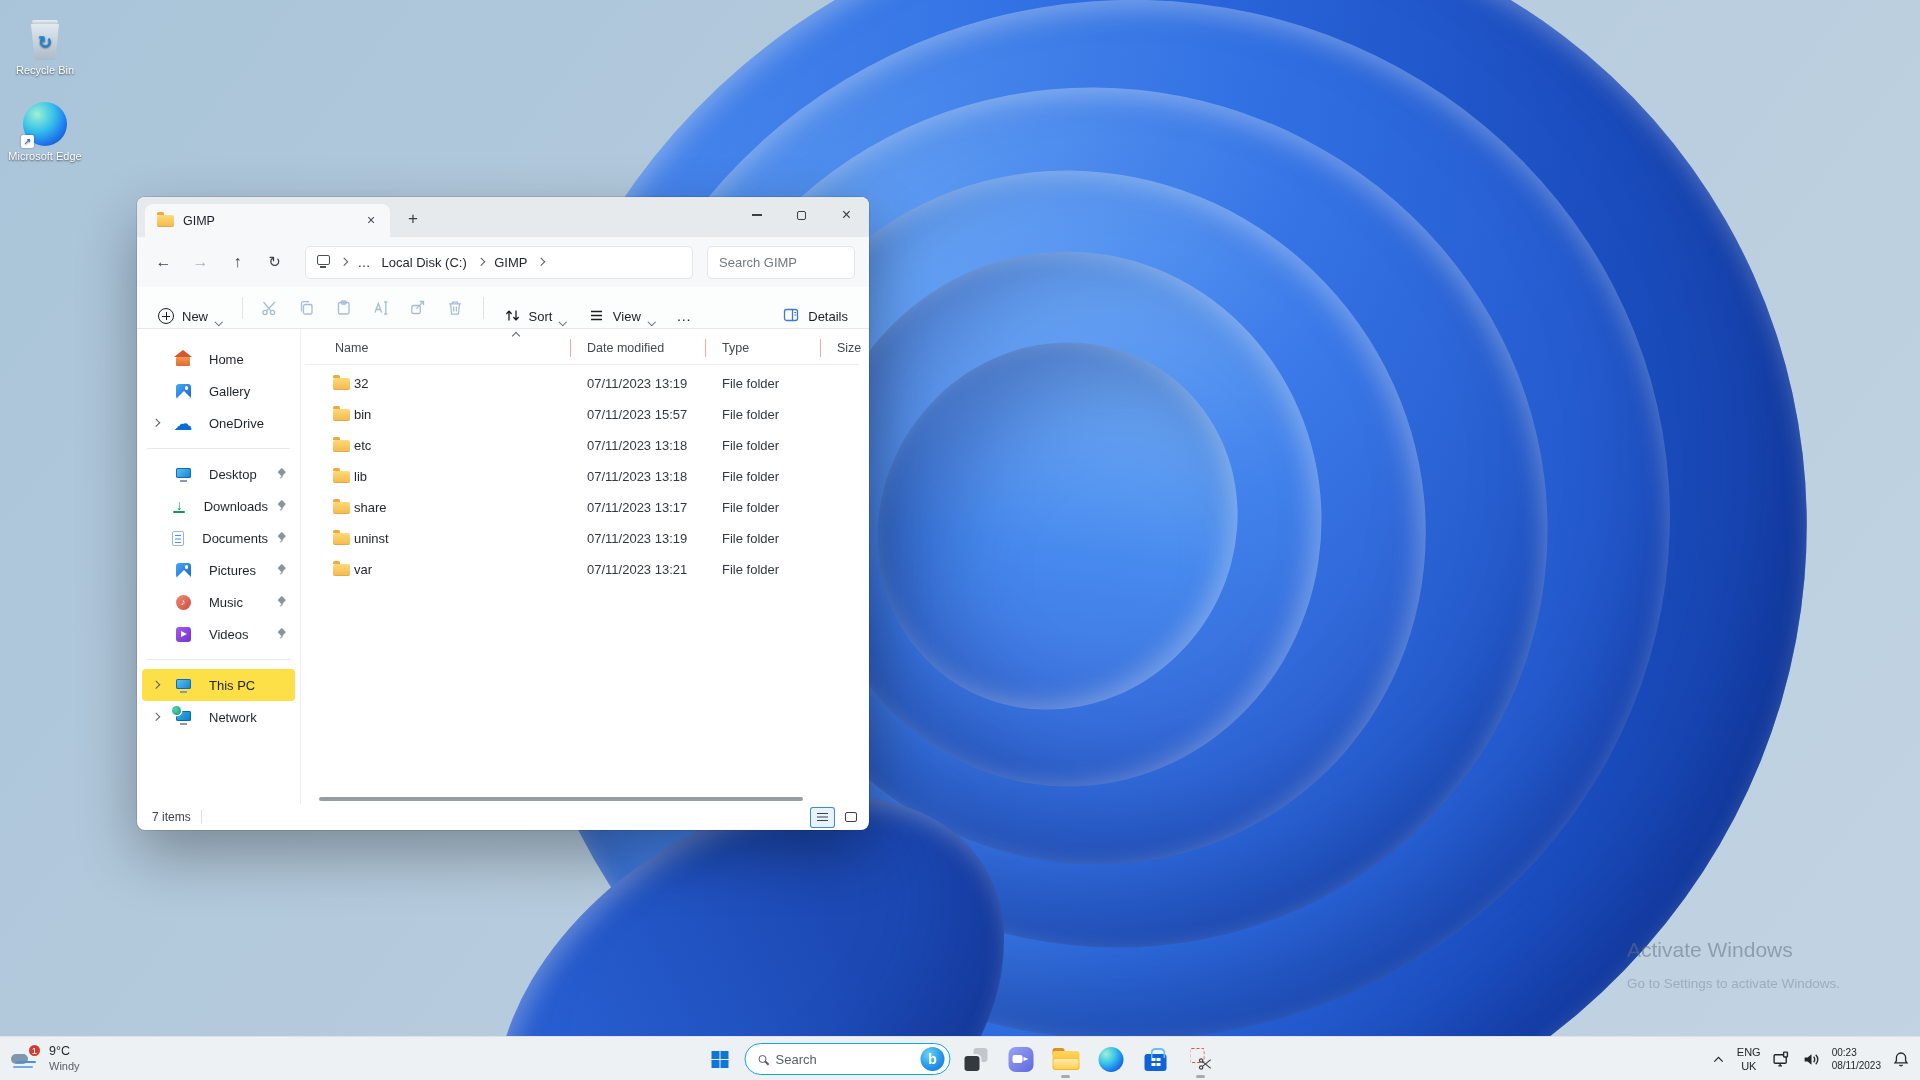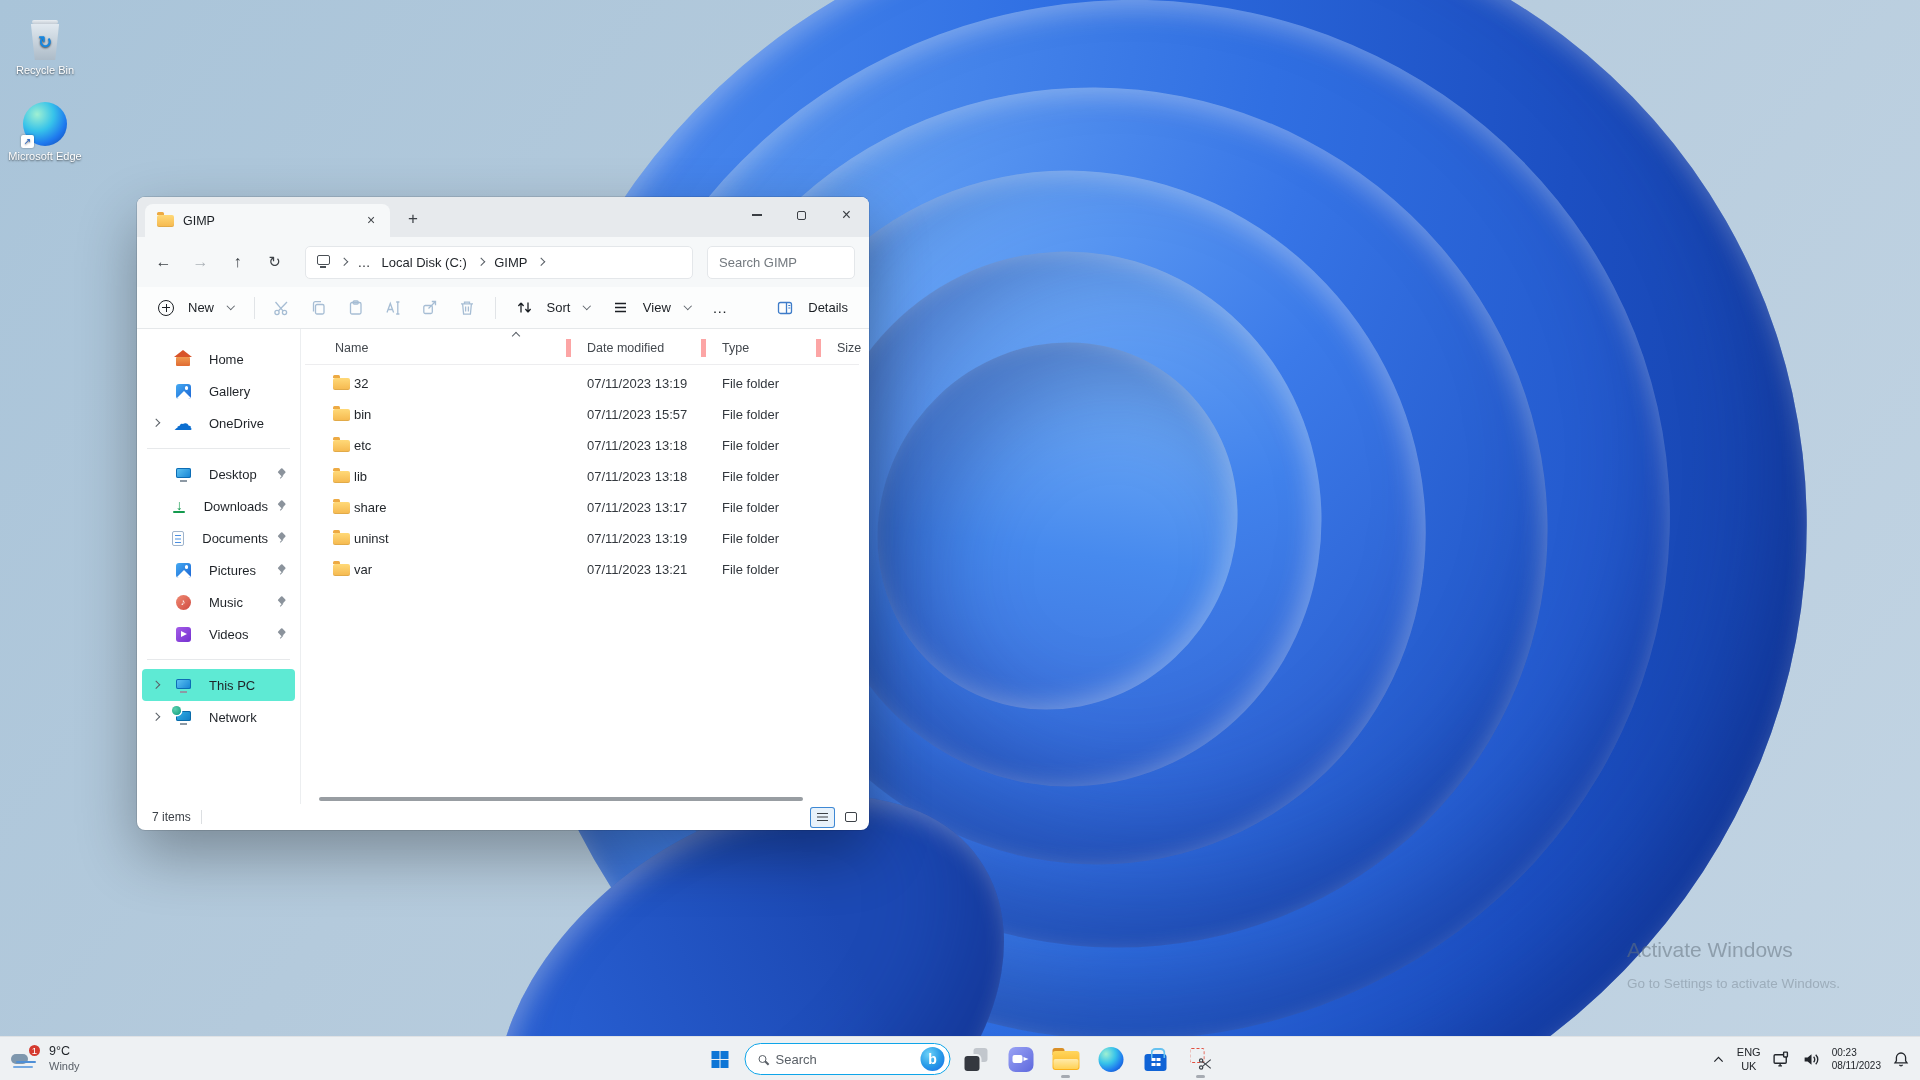--- a/index.html
+++ b/index.html
@@ -49,31 +49,31 @@
   .addr{flex:1;height:33px;margin:0 10px;background:#fff;border:1px solid #e4e7ea;border-radius:5px;display:flex;align-items:center;padding:0 11px;font-size:13px;color:#1f2328}
   .crumbs{display:flex;align-items:center;gap:11px}
   .mini-mon{width:13px;height:10px;border:1.4px solid #4a5056;border-radius:2px;position:relative;margin-top:-4px}
   .mini-mon::after{content:"";position:absolute;left:2px;bottom:-4px;width:6px;height:1.6px;background:#4a5056}
   .chr{width:5.5px;height:5.5px;border-right:1.3px solid #5a6067;border-bottom:1.3px solid #5a6067;transform:rotate(-45deg);display:inline-block;flex:0 0 auto}
   .chd{width:5.5px;height:5.5px;border-right:1.3px solid #5a6067;border-bottom:1.3px solid #5a6067;transform:rotate(45deg);display:inline-block;margin-top:-3px}
   .chu{width:6px;height:6px;border-right:1.3px solid #5a6067;border-bottom:1.3px solid #5a6067;transform:rotate(-135deg);display:inline-block}
   .srch{width:148px;height:33px;background:#fff;border:1px solid #e4e7ea;border-radius:5px;display:flex;align-items:center;padding:0 11px;font-size:13px;color:#73797f}
 
   .cmdbar{height:42px;background:#fcfdfd;border-bottom:1px solid #e5e8ea;display:flex;align-items:center;padding:0 10px;flex:0 0 42px;font-size:13px;color:#1b1f24}
-  .cbtn{display:flex;align-items:center;gap:14px;padding:0 11px;height:33px;border-radius:5px}
+  .cbtn{display:flex;align-items:flex-end;gap:8px;padding:0 11px;height:33px;border-radius:5px}
   .cdiv{width:1px;height:22px;background:#e1e4e7;margin:0 9px}
   .icbtn{width:37px;height:33px;border-radius:5px;display:flex;align-items:center;justify-content:center}
   .plus-c{width:16px;height:16px;border:1.3px solid #1b1f24;border-radius:50%;position:relative}
   .plus-c::before{content:"";position:absolute;left:3px;top:6.5px;width:8px;height:1.3px;background:#1b1f24}
   .plus-c::after{content:"";position:absolute;left:6.5px;top:3px;width:1.3px;height:8px;background:#1b1f24}
 
   .body{flex:1;display:flex;min-height:0}
   .side{width:164px;border-right:1px solid #eceef0;padding-top:14px;font-size:13px;color:#1f2328;overflow:hidden}
   .srow{height:32px;margin:0 5px;border-radius:4px;display:flex;align-items:center;gap:8px;padding:0 8px 0 6px}
-  .srow.sel{background:#5eead4}
+  .srow.sel{background:#fde047}
   .srow .chslot{width:15px;display:flex;justify-content:center}
   .srow .icslot{width:24px;display:flex;justify-content:center;align-items:center}
   .srow .lbl{flex:1;margin-left:6px;white-space:nowrap}
   .ssep{height:1px;background:#e7e9eb;margin:9px 10px}
 
   .pin{position:relative;width:11px;height:11px;flex:0 0 11px}
   .pin::before{content:"";position:absolute;left:3px;top:0.5px;width:5.5px;height:5.5px;background:#8b939c;border-radius:1px;transform:rotate(45deg)}
   .pin::after{content:"";position:absolute;left:5px;top:6px;width:1.4px;height:4.2px;background:#8b939c;transform:rotate(45deg)}
 
   
@@ -97,21 +97,21 @@
   .ic-network-icon{position:relative;width:15px;height:10px;border-radius:2px;background:linear-gradient(135deg,#35b3e8,#0f7cc4);box-shadow:inset 0 0 0 1px #0a6aa8;margin-top:-2px}
   .ic-network-icon::before{content:"";position:absolute;left:-4px;top:-5px;width:9px;height:9px;border-radius:50%;background:radial-gradient(circle at 35% 35%,#5ad0b0,#0f9c7a);box-shadow:0 0 0 1.5px #fff}
   .ic-network-icon::after{content:"";position:absolute;left:4px;bottom:-4px;width:7px;height:2px;background:#8d99a4}
 
   .ic-folder{position:relative;width:17px;height:12px;border-radius:2px;background:linear-gradient(#ffd978,#f5b84e);box-shadow:inset 0 -1px 0 rgba(0,0,0,.08);flex:0 0 17px}
   .ic-folder::before{content:"";position:absolute;top:-2.5px;left:0;width:7px;height:3px;border-radius:1.5px 1.5px 0 0;background:#edaa43}
 
   
   .main{flex:1;position:relative;display:flex;flex-direction:column;min-width:0}
   .lhdr{height:34px;display:grid;grid-template-columns:252px 135px 115px 1fr;align-items:center;font-size:12.5px;color:#43484e;padding:0 0 0 14px;border-bottom:1px solid #ededef;position:relative;margin:2px 10px 0 4px}
-  .lhdr .c{padding-left:16px;border-right:5px solid #fca5a5;height:18px;line-height:18px}
+  .lhdr .c{padding-left:16px;border-right:1px solid #fca5a5;height:18px;line-height:18px}
   .lhdr .c.last{border-right:none;text-align:center;}
   .sortind{position:absolute;top:2px;left:208px}
   .rows{flex:1;overflow:hidden;padding:3px 10px 0 4px}
   .frow{height:31px;display:grid;grid-template-columns:252px 135px 115px 1fr;align-items:center;padding-left:14px;font-size:13px;color:#24282d;border-radius:4px}
   .frow .nm{display:flex;align-items:center;gap:4px;padding-left:14px}
   .frow .dt,.frow .tp{padding-left:16px;color:#33383e}
   .hscroll{position:absolute;left:18px;bottom:3px;width:484px;height:4px;border-radius:2px;background:#989da2}
 
   .statusbar{height:26px;flex:0 0 26px;display:flex;align-items:center;padding:0 6px 0 15px;font-size:12px;color:#3c4147}
   .sdiv{width:1px;height:14px;background:#dcdfe2;margin-left:10px}

